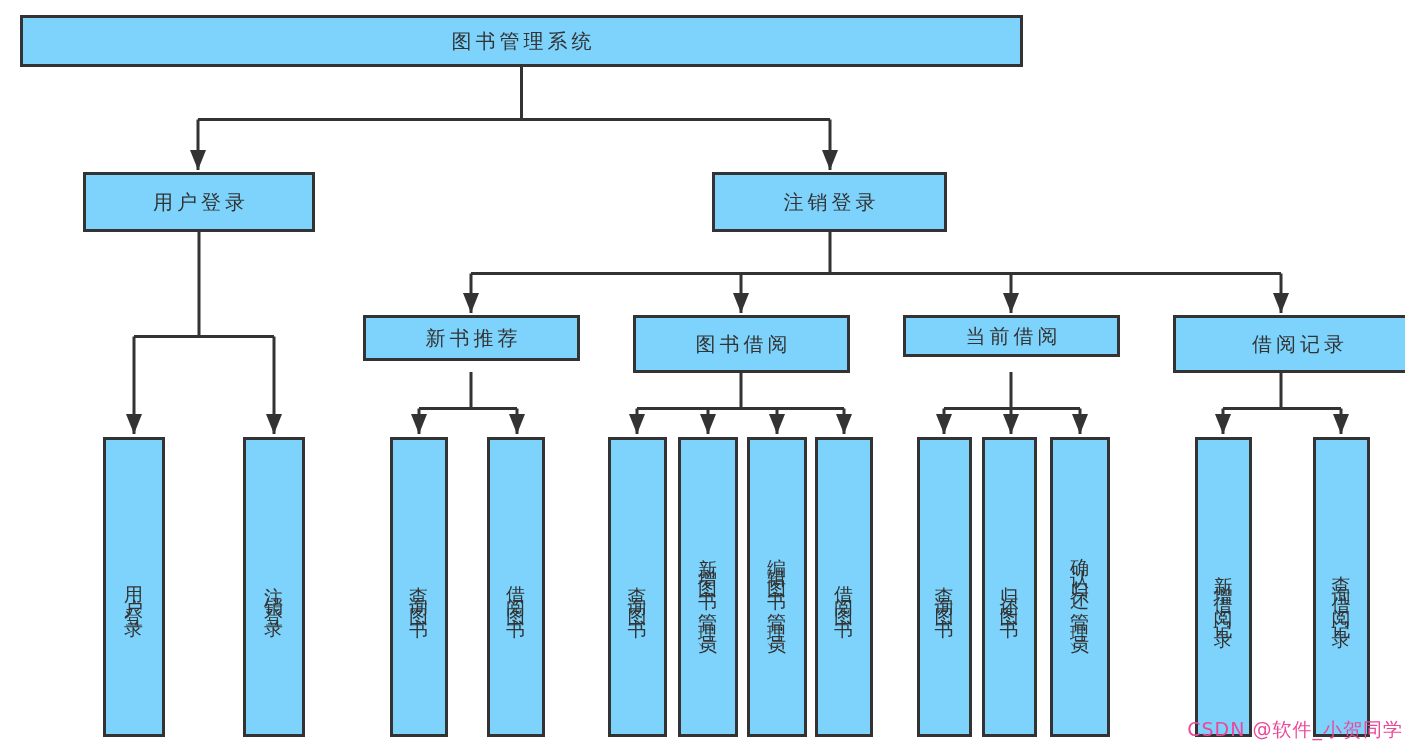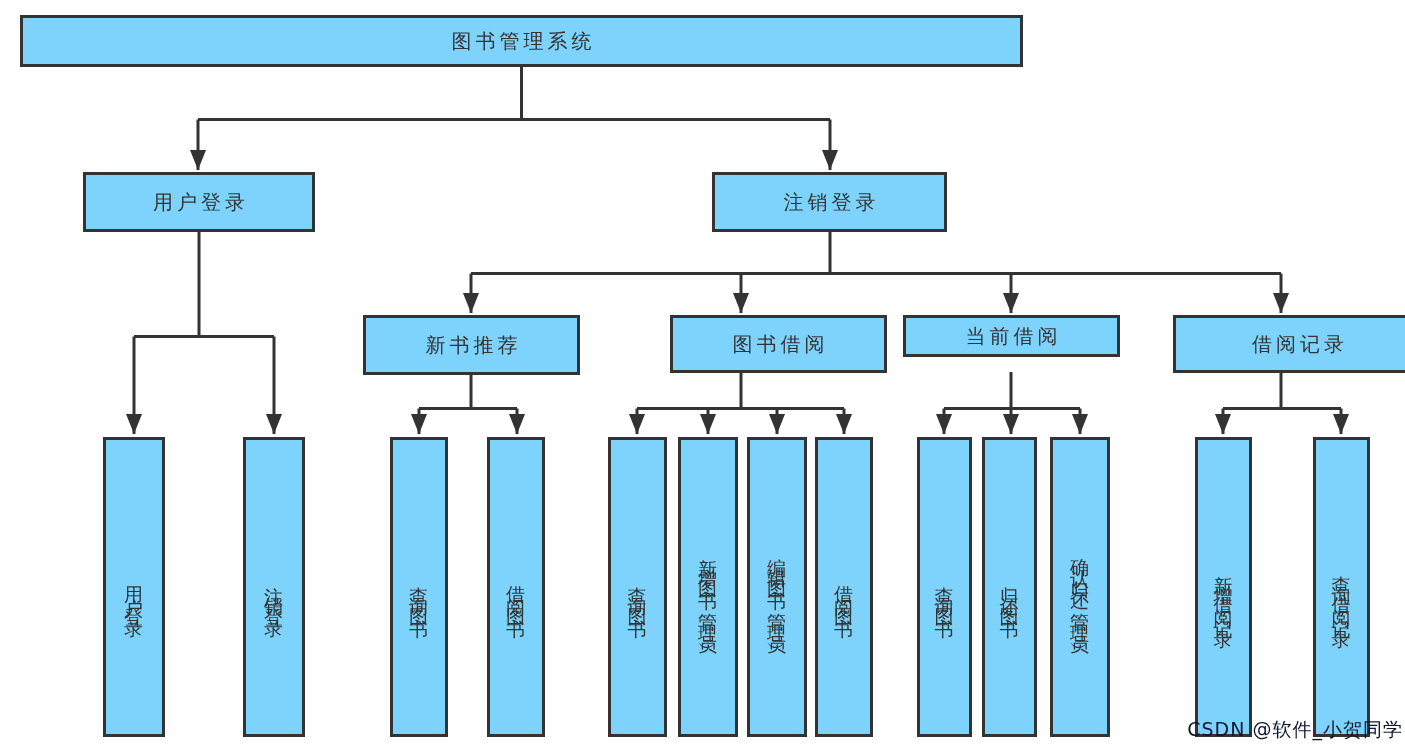--- a/index.html
+++ b/index.html
@@ -42,21 +42,21 @@
     line-height: 1;
     white-space: nowrap;
     margin-bottom: -11px; 
   }
   .watermark {
     position: absolute;
     top: 717px;
     right: 2px;
     font-size: 19px;
     letter-spacing: 1px;
-    color: #0f172a;
+    color: #ec4899;
     z-index: 5;
     white-space: nowrap;
   }
 </style>
 </head>
 <body>
 
 <div class="stage">
 
   <svg class="connectors" viewBox="0 0 1405 747" xmlns="http://www.w3.org/2000/svg">
@@ -108,24 +108,24 @@
     <span class="h-label">图书管理系统</span>
   </div>
 
   <div class="box" style="left:83px; top:172px; width:232px; height:60px;">
     <span class="h-label">用户登录</span>
   </div>
   <div class="box" style="left:712px; top:172px; width:235px; height:60px;">
     <span class="h-label">注销登录</span>
   </div>
 
-  <div class="box" style="left:363px; top:315px; width:217px; height:60px;">
+  <div class="box" style="left:363px; top:315px; width:217px; height:46px;">
     <span class="h-label">新书推荐</span>
   </div>
-  <div class="box" style="left:670px; top:315px; width:217px; height:58px;">
+  <div class="box" style="left:633px; top:315px; width:217px; height:58px;">
     <span class="h-label">图书借阅</span>
   </div>
   <div class="box" style="left:903px; top:315px; width:217px; height:42px;">
     <span class="h-label">当前借阅</span>
   </div>
   <div class="box" style="left:1173px; top:315px; width:250px; height:58px;">
     <span class="h-label">借阅记录</span>
   </div>
 
   <div class="box" style="left:103px; top:437px; width:62px; height:300px;">

